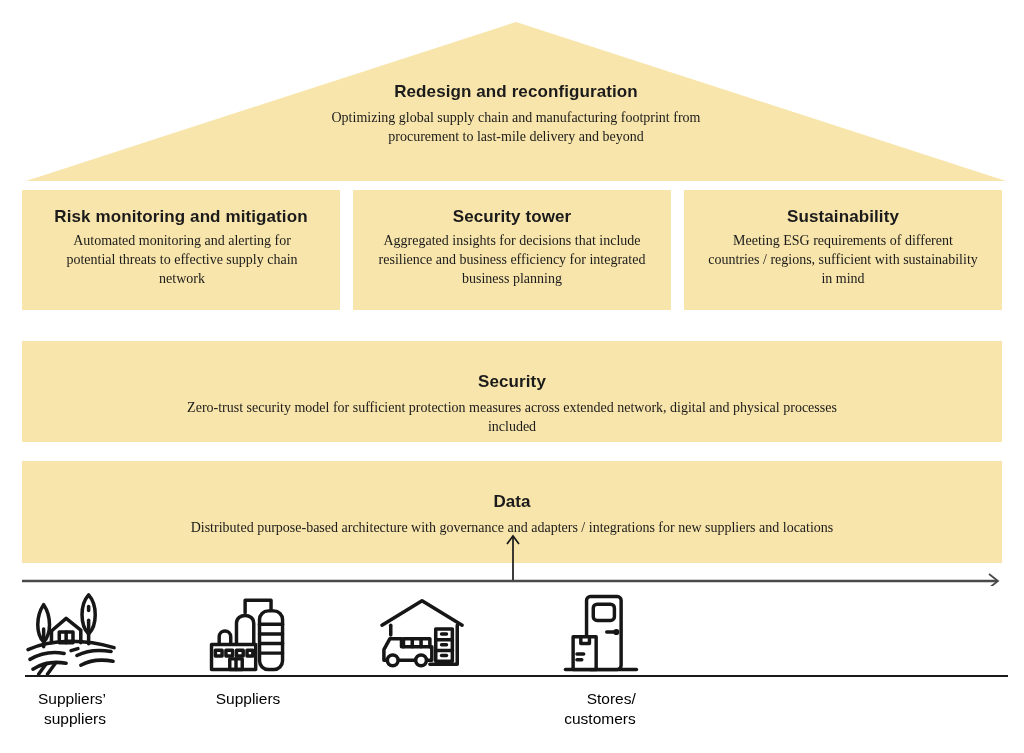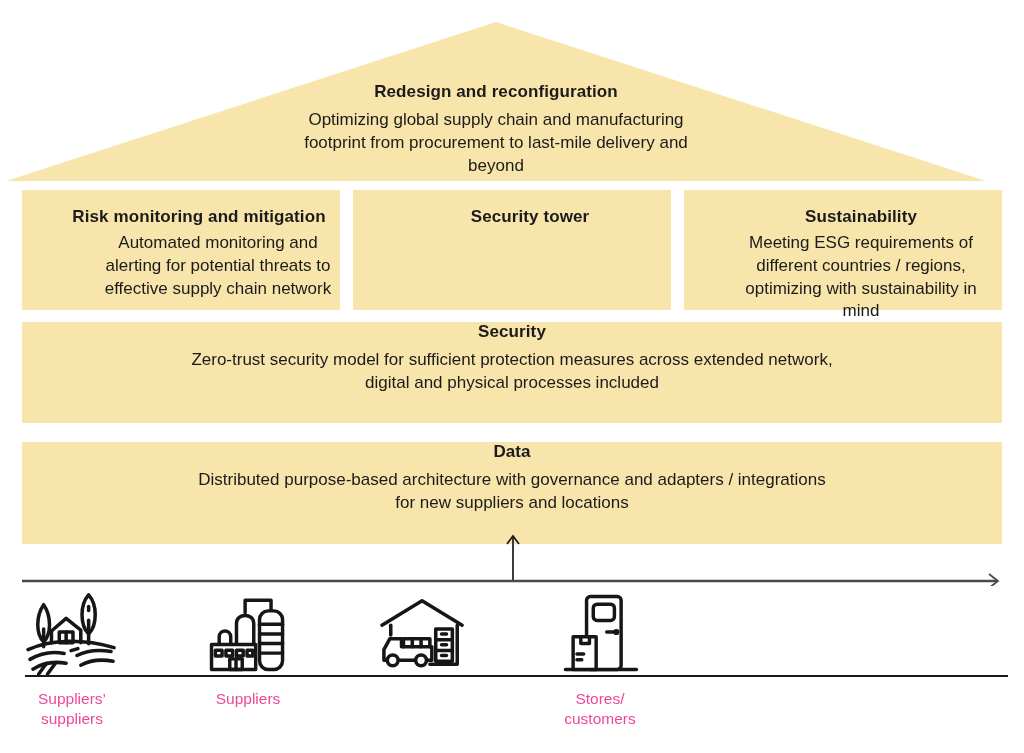--- a/index.html
+++ b/index.html
@@ -3,53 +3,53 @@
 <meta charset="utf-8">
 <style>
   html,body{margin:0;padding:0;background:#ffffff;}
   .canvas{
     position:relative;width:1024px;height:753px;background:#ffffff;
     font-family:"Liberation Sans","DejaVu Sans",sans-serif;color:#1b1b1b;overflow:hidden;
   }
   .panel{background:#f8e5ab;}
   
   .roof{
-    position:absolute;left:6px;top:22px;width:980px;height:159px;
+    position:absolute;left:26px;top:22px;width:980px;height:159px;
     background:#f8e5ab;
     clip-path:polygon(50% 0,100% 100%,0 100%);
   }
   .roof-inner{padding-top:60px;text-align:center;}
   .h-title{font-size:17px;font-weight:bold;margin:0 0 7px 0;letter-spacing:.1px;}
-  .body-text{font-size:17px;line-height:1.34;margin:0 auto;text-align:center;}
+  .body-text{font-size:14px;line-height:1.34;margin:0 auto;text-align:center;font-family:Liberation Serif, serif;}
   .roof .body-text{max-width:420px;}
   
   .pillars{
     position:absolute;left:22px;top:190px;width:980px;height:120px;
     display:flex;gap:13px;
   }
-  .pillar{flex:1 1 0;text-align:center;padding-top:17px;box-sizing:border-box;padding-left:36px;}
+  .pillar{flex:1 1 0;text-align:center;padding-top:17px;box-sizing:border-box;}
   .pillar .h-title{margin-bottom:5px;}
   .pillar-body-0{max-width:240px;margin-left:40px;}
   .pillar-body-1{max-width:306px;}
   .pillar-body-2{max-width:272px;}
   
-  .layer{position:absolute;left:22px;width:980px;text-align:center;box-sizing:border-box;padding-top:0;}
+  .layer{position:absolute;left:22px;width:980px;text-align:center;box-sizing:border-box;padding-top:31px;margin-top:19px;}
   .layer-security{top:322px;height:101px;}
   .layer-data{top:442px;height:102px;}
   .layer-security .body-text{max-width:660px;}
   .layer-data .body-text{max-width:650px;}
   
   .flow-svg{position:absolute;left:0;top:528px;width:1024px;height:58px;}
   
   .chain{position:absolute;left:-16px;top:586px;width:1056px;display:flex;}
   .stage{width:176px;display:flex;flex-direction:column;align-items:center;}
   .stage-iconbox{height:90px;display:flex;align-items:flex-end;justify-content:center;}
   .stage-label{
-    margin-top:13px;font-size:15.5px;line-height:1.32;text-align:center;
-    white-space:pre-line;color:#ec4899;
+    margin-top:13px;font-size:15.5px;line-height:1.32;text-align:right;
+    white-space:pre-line;color:#000000;
   }
   .baseline{position:absolute;left:25px;top:675px;width:983px;border-top:2px solid #1a1a1a;}
   .ic{stroke:#161616;fill:none;stroke-width:3.6;stroke-linecap:round;stroke-linejoin:round;}
   .ic-f{stroke:none;fill:#161616;}
   .ic-w{stroke:#161616;fill:#ffffff;stroke-width:3.6;stroke-linecap:round;stroke-linejoin:round;}
 </style>
 </head>
 <body>
 
 <div class="canvas">
@@ -61,24 +61,25 @@
     </div>
   </div>
 
   <div class="pillars">
     <section class="panel pillar">
       <div class="h-title">Risk monitoring and mitigation</div>
       <p class="body-text pillar-body-0">Automated monitoring and alerting for potential threats to effective supply chain network</p>
     </section>
     <section class="panel pillar">
       <div class="h-title">Security tower</div>
+      <p class="body-text pillar-body-1">Aggregated insights for decisions that include resilience and business efficiency for integrated business planning</p>
     </section>
     <section class="panel pillar">
       <div class="h-title">Sustainability</div>
-      <p class="body-text pillar-body-2">Meeting ESG requirements of different countries / regions, optimizing with sustainability in mind</p>
+      <p class="body-text pillar-body-2">Meeting ESG requirements of different countries / regions, sufficient with sustainability in mind</p>
     </section>
   </div>
 
   <section class="panel layer layer-security">
     <div class="h-title">Security</div>
     <p class="body-text">Zero-trust security model for sufficient protection measures across extended network, digital and physical processes included</p>
   </section>
 
   <section class="panel layer layer-data">
     <div class="h-title">Data</div>

